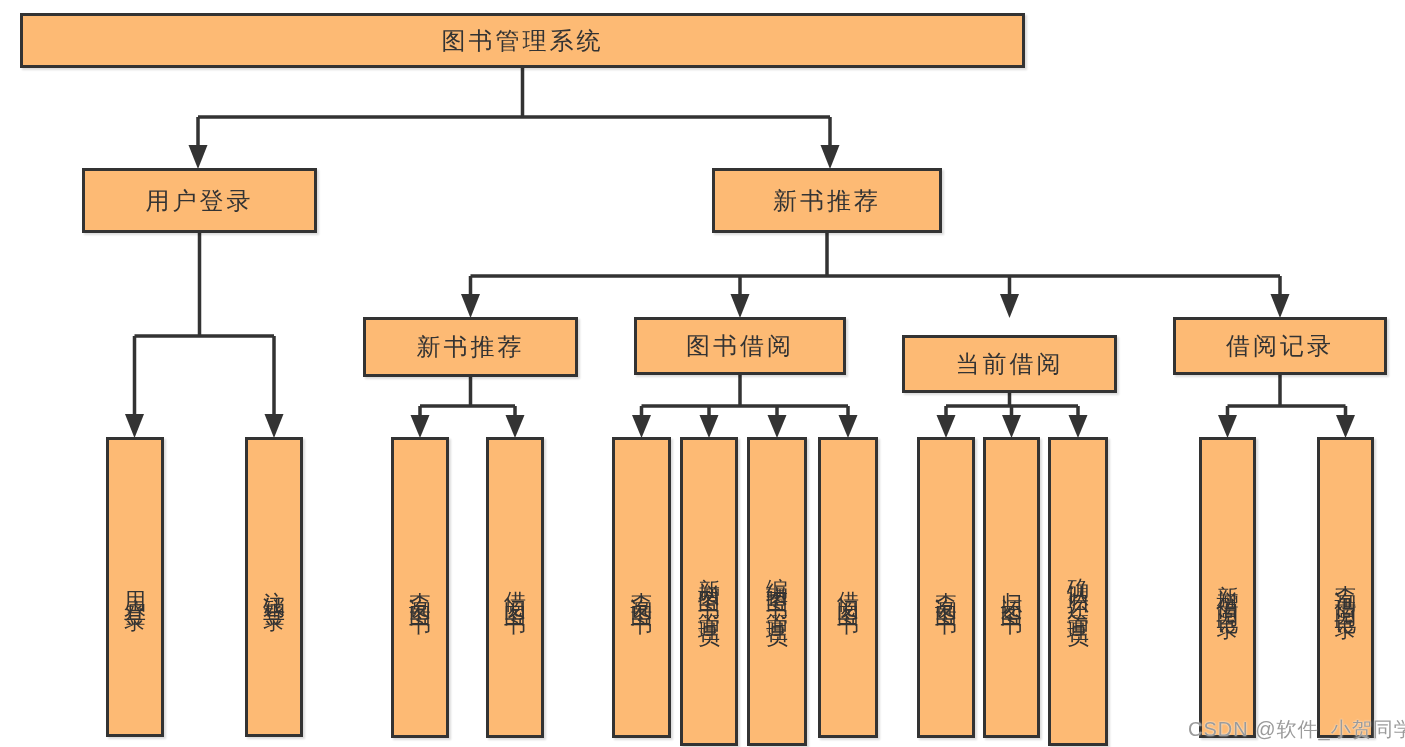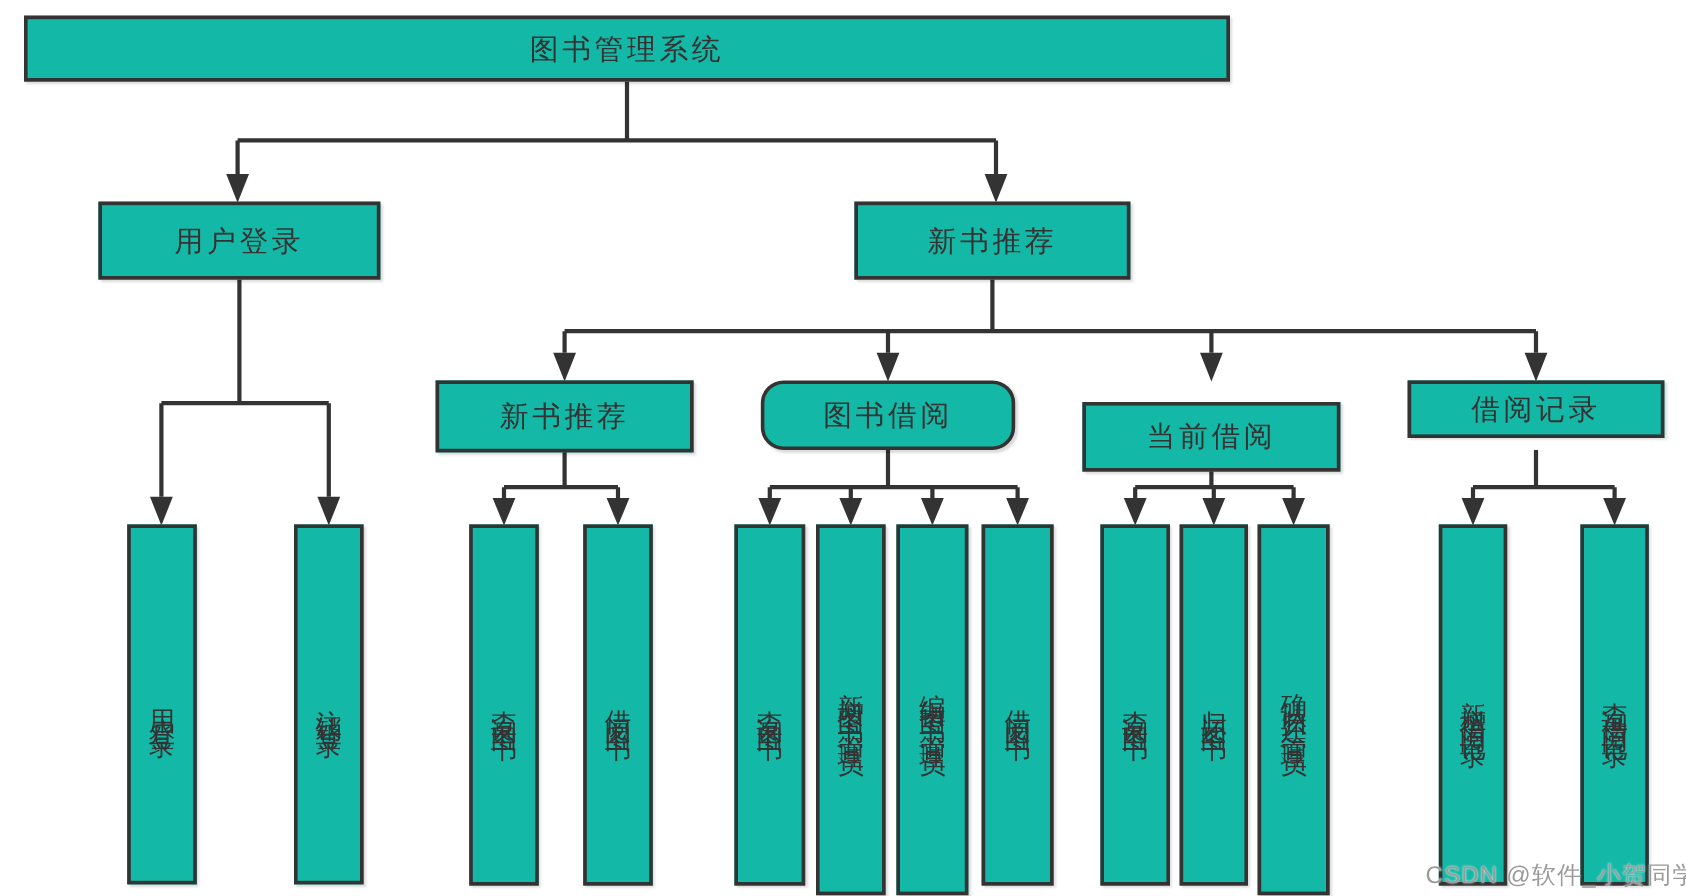--- a/index.html
+++ b/index.html
@@ -9,21 +9,21 @@
     background:#ffffff;
     overflow:hidden;
     font-family:"Liberation Sans", sans-serif;
     color:#333333;
   }
   .svg-layer{position:absolute;left:0;top:0;z-index:1;}
   .box{
     position:absolute;
     box-sizing:border-box;
     border:3px solid #333333;
-    background:#14b8a6;
+    background:#fdba74;
     display:flex;align-items:center;justify-content:center;
     z-index:2;
     box-shadow:2px 2px 2px rgba(0,0,0,0.14);
   }
   .hbox span{
     font-size:24px;
     letter-spacing:3px;
     color:#333333;
     white-space:nowrap;
   }
@@ -98,27 +98,27 @@
   <div class="box hbox" style="left:82px;top:168px;width:235px;height:65px;">
     <span>用户登录</span>
   </div>
   <div class="box hbox" style="left:712px;top:168px;width:230px;height:65px;">
     <span>新书推荐</span>
   </div>
 
   <div class="box hbox" style="left:363px;top:317px;width:215px;height:60px;">
     <span>新书推荐</span>
   </div>
-  <div class="box hbox" style="left:634px;top:317px;width:212px;height:58px;border-radius:19px;">
+  <div class="box hbox" style="left:634px;top:317px;width:212px;height:58px;">
     <span>图书借阅</span>
   </div>
   <div class="box hbox" style="left:902px;top:317px;width:215px;height:58px;margin-top:18px;">
     <span>当前借阅</span>
   </div>
-  <div class="box hbox" style="left:1173px;top:317px;width:214px;height:48px;">
+  <div class="box hbox" style="left:1173px;top:317px;width:214px;height:58px;">
     <span>借阅记录</span>
   </div>
 
   <div class="box vbox" style="left:106px;top:437px;width:58px;height:300px;">
     <span>用户登录</span>
   </div>
   <div class="box vbox" style="left:245px;top:437px;width:58px;height:300px;">
     <span>注销登录</span>
   </div>
 

